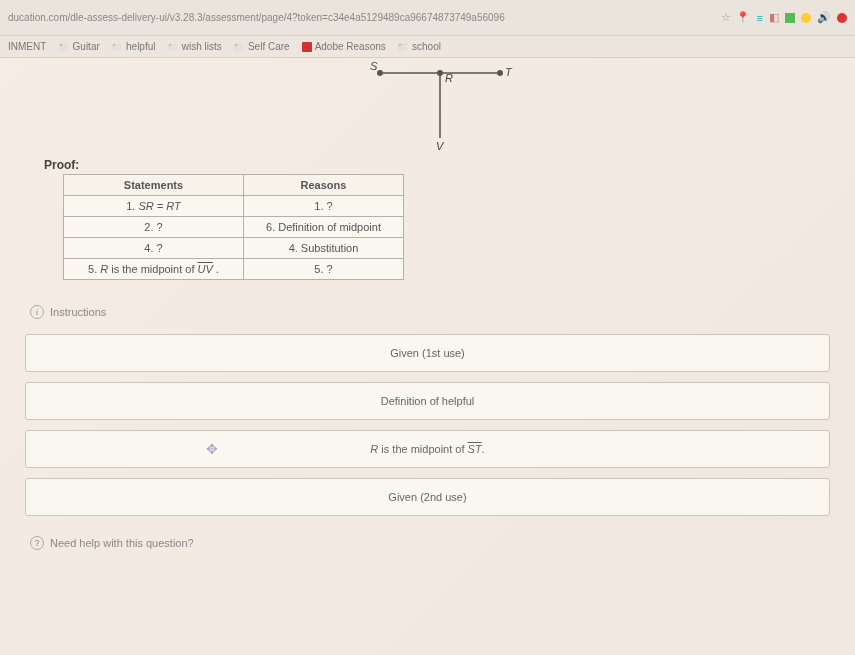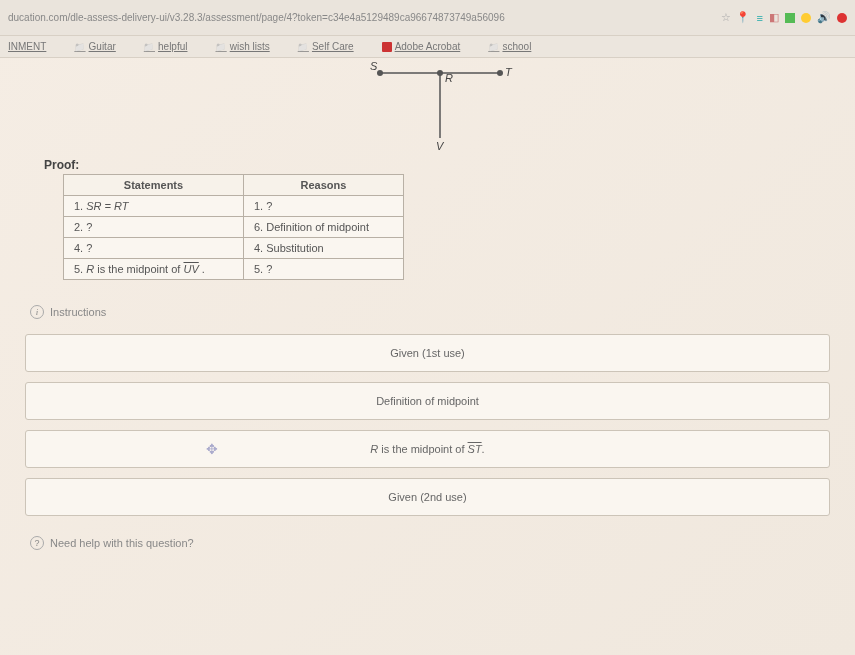--- a/index.html
+++ b/index.html
@@ -23,27 +23,26 @@
       border-bottom: 1px solid #d8d0c5;
       height: 36px;
     }
     .url-text { flex: 1; overflow: hidden; white-space: nowrap; }
     .url-icons { display: flex; gap: 6px; align-items: center; margin-left: 10px; }
     .url-icons span { font-size: 11px; }
     .bookmarks-bar {
       background: #ece6de;
       padding: 4px 8px;
       display: flex;
-      gap: 28px;
+      gap: 12px;
       align-items: center;
       font-size: 10px;
       color: #777;
       border-bottom: 1px solid #d8d0c5;
       height: 22px;
-      text-decoration: underline;
     }
     .bookmark-item { display: flex; align-items: center; gap: 3px; cursor: pointer; }
     .folder-icon::before { content: "📁"; font-size: 9px; filter: grayscale(1) opacity(0.7); }
     .adobe-icon { width: 10px; height: 10px; background: #c33; border-radius: 1px; display: inline-block; }
     
     .content { padding: 0; position: relative; }
     
     .diagram {
       position: absolute;
       left: 350px;
@@ -57,21 +56,21 @@
     .proof-label { font-size: 12px; color: #444; font-weight: bold; margin-bottom: 2px; padding-left: 29px; }
     .proof-table {
       border-collapse: collapse;
       background: #faf6f0;
       font-size: 11px;
       margin-left: 48px;
     }
     .proof-table th, .proof-table td {
       border: 1px solid #b8b0a5;
       padding: 4px 10px;
-      text-align: left;
+      text-align: center;
       color: #555;
     }
     .proof-table th {
       text-align: center;
       font-weight: bold;
       background: #f7f2ea;
     }
     .proof-table .col-statements { width: 180px; }
     .proof-table .col-reasons { width: 160px; }
     .overline { text-decoration: overline; }
@@ -166,21 +165,21 @@
   <span class="bookmark-item">
       <span class="folder-icon"></span>
       <span>wish lists</span>
     </span>
   <span class="bookmark-item">
       <span class="folder-icon"></span>
       <span>Self Care</span>
     </span>
   <span class="bookmark-item">
       <span class="adobe-icon"></span>
-      <span>Adobe Acrobat</span>
+      <span>Adobe Reasons</span>
     </span>
   <span class="bookmark-item">
       <span class="folder-icon"></span>
       <span>school</span>
     </span>
 </div>
 
 <div class="content">
 
   <div class="diagram">
@@ -228,21 +227,21 @@
   <div class="instructions-row">
     <span class="info-icon">i</span>
     <span>Instructions</span>
   </div>
 
   <div class="answer-area">
     <div class="answer-choice">
       <span>Given (1st use)</span>
     </div>
     <div class="answer-choice">
-      <span>Definition of midpoint</span>
+      <span>Definition of helpful</span>
     </div>
     <div class="answer-choice">
       <span class="drag-handle">✥</span>
       <i>R</i><span> is the midpoint of </span><span class="overline"><i>ST</i></span><span>.</span>
     </div>
     <div class="answer-choice">
       <span>Given (2nd use)</span>
     </div>
   </div>
 

